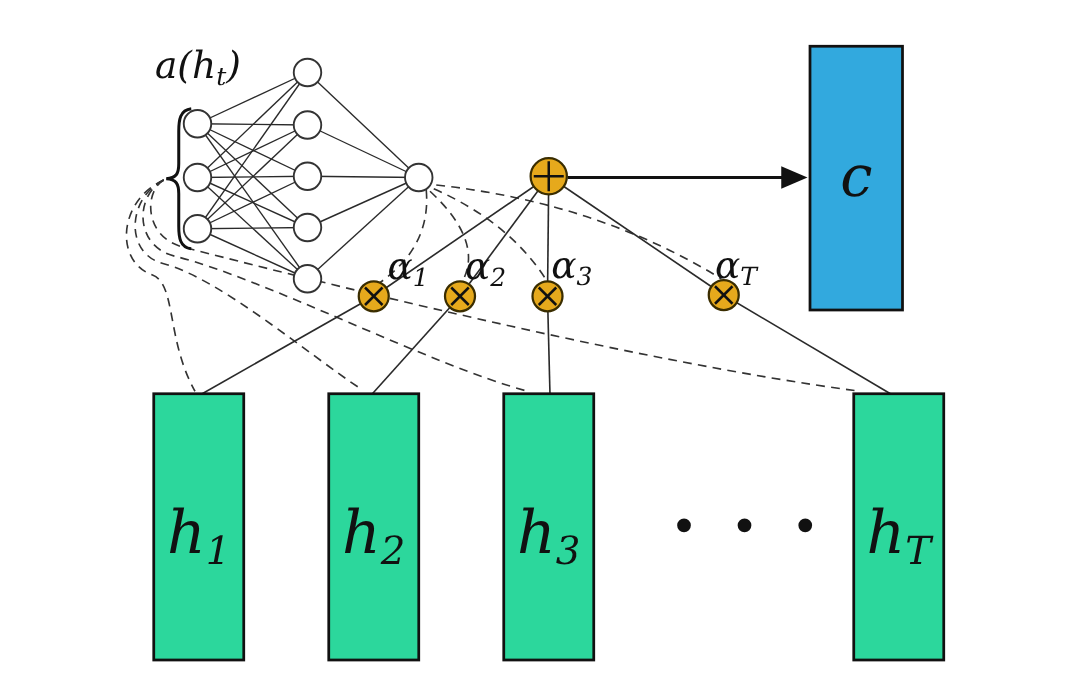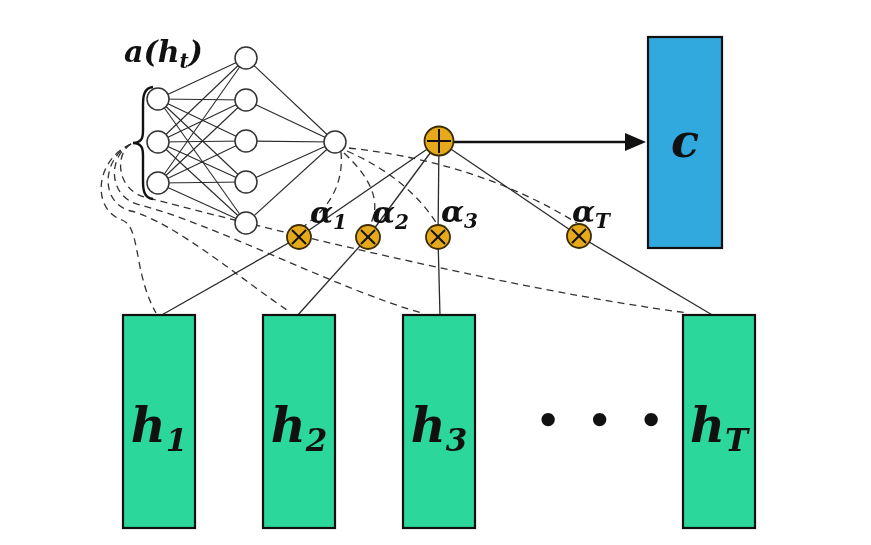--- a/index.html
+++ b/index.html
@@ -2,21 +2,20 @@
 <html><head>
 <meta charset="utf-8">
 <style>
   html, body { margin: 0; padding: 0; background: #ffffff; }
   .canvas {
     position: relative;
     width: 871px;
     height: 545px;
     background: #ffffff;
     overflow: hidden;
-    font-weight: bold;
   }
   svg text {
     font-family: "DejaVu Serif", "Liberation Serif", serif;
     font-style: italic;
     fill: #111111;
   }
   .ellipsis-text {
     font-style: normal;
     letter-spacing: 7px;
     font-family: "DejaVu Sans", "Liberation Sans", sans-serif;

